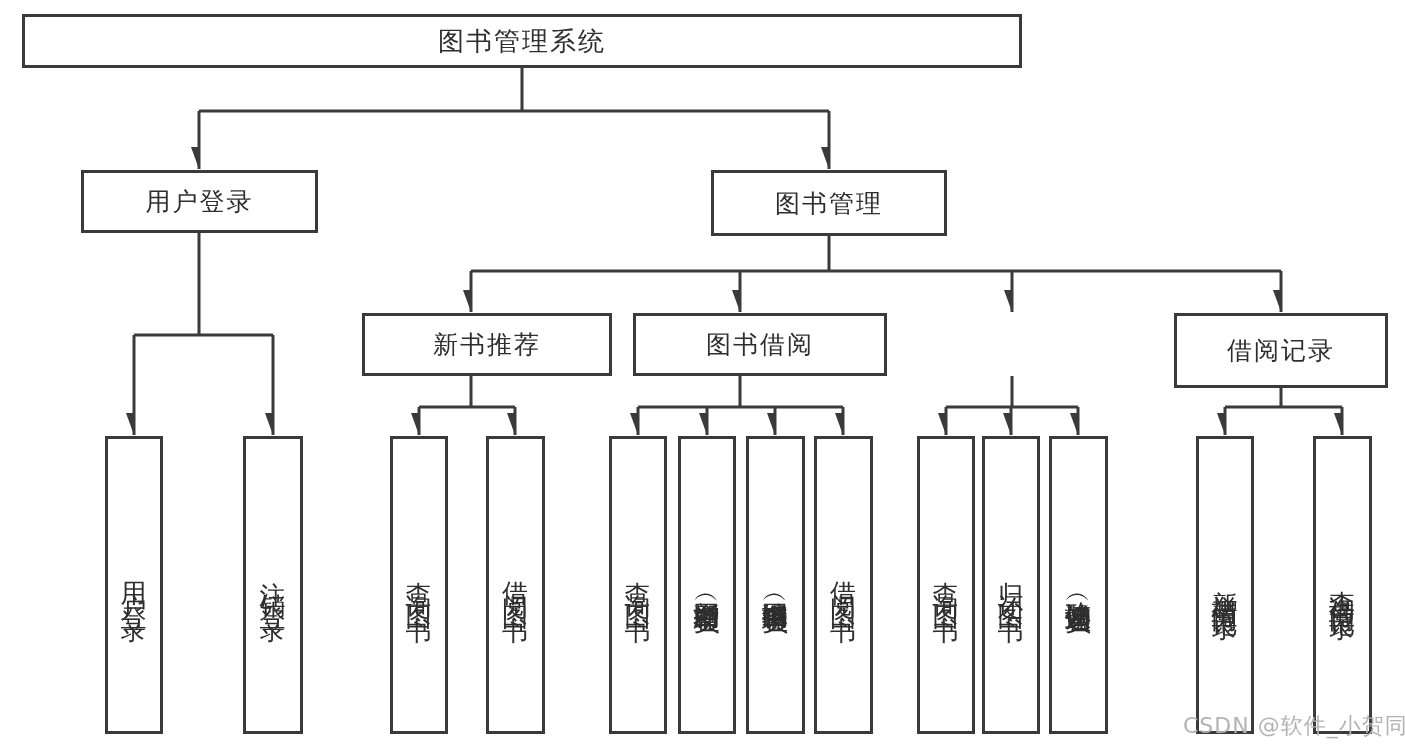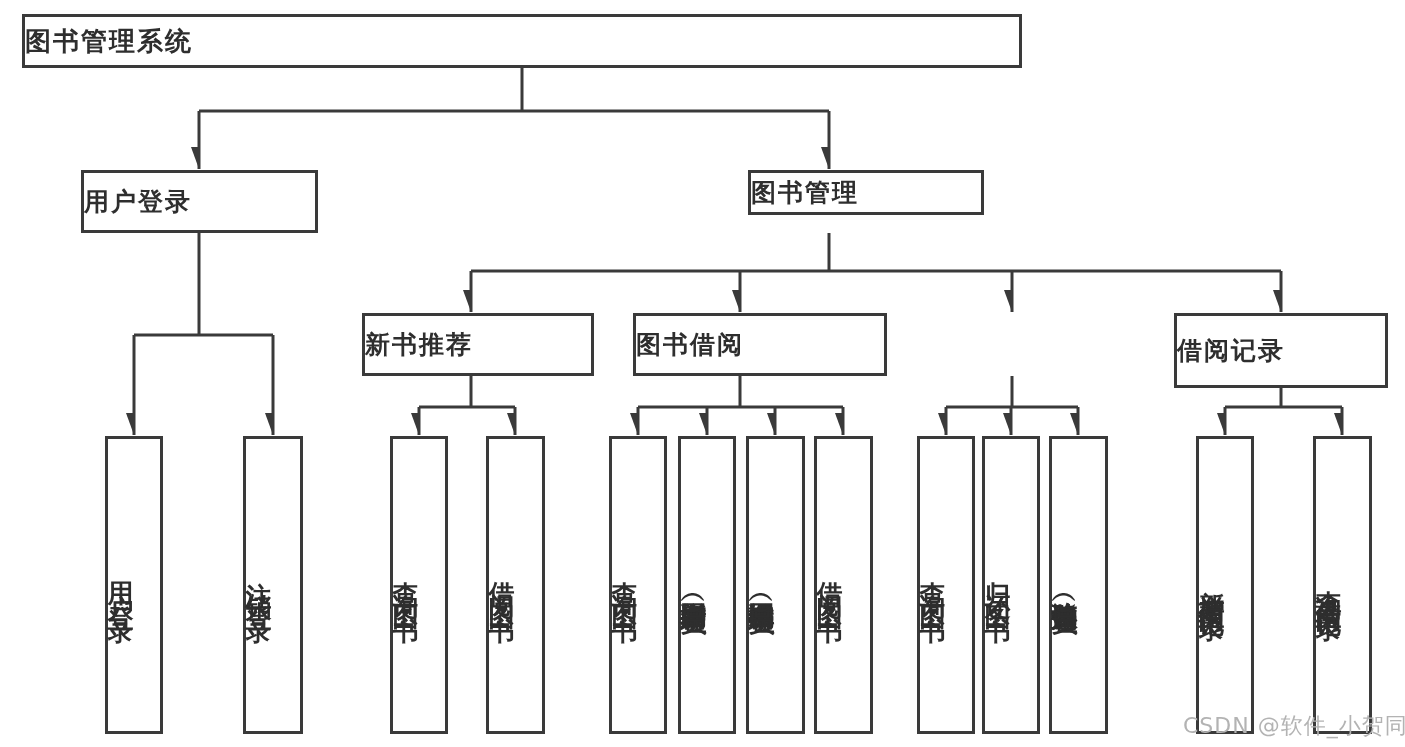--- a/index.html
+++ b/index.html
@@ -21,23 +21,23 @@
     top: 0;
     z-index: 1;
   }
   .node {
     position: absolute;
     box-sizing: border-box;
     border: 3px solid #3a3a3a;
     background: #ffffff;
     display: flex;
     align-items: center;
+    justify-content: center;
     color: #2e2e2e;
     z-index: 2;
-    font-weight: bold;
   }
   .node.hbox span {
     font-size: 25px;
     letter-spacing: 2px;
     white-space: nowrap;
   }
   .node.root span {
     font-size: 26px;
     letter-spacing: 2px;
   }
@@ -108,25 +108,25 @@
     <line x1="1342" y1="407" x2="1342" y2="435" stroke="#3a3a3a" stroke-width="3" marker-end="url(#ah)"></line>
   </svg>
 
   <div class="node hbox root" style="left:22px; top:14px; width:1000px; height:54px;">
     <span>图书管理系统</span>
   </div>
 
   <div class="node hbox" style="left:81px; top:170px; width:237px; height:63px;">
     <span>用户登录</span>
   </div>
-  <div class="node hbox" style="left:748px; top:170px; width:236px; height:45px;">
+  <div class="node hbox" style="left:711px; top:170px; width:236px; height:66px;">
     <span>图书管理</span>
   </div>
 
-  <div class="node hbox" style="left:362px; top:313px; width:232px; height:63px;">
+  <div class="node hbox" style="left:362px; top:313px; width:250px; height:63px;">
     <span>新书推荐</span>
   </div>
   <div class="node hbox" style="left:633px; top:313px; width:254px; height:63px;">
     <span>图书借阅</span>
   </div>
   <div class="node hbox" style="left:1174px; top:313px; width:214px; height:75px;">
     <span>借阅记录</span>
   </div>
 
   <div class="node leaf" style="left:105px; top:436px; width:58px; height:298px;">

